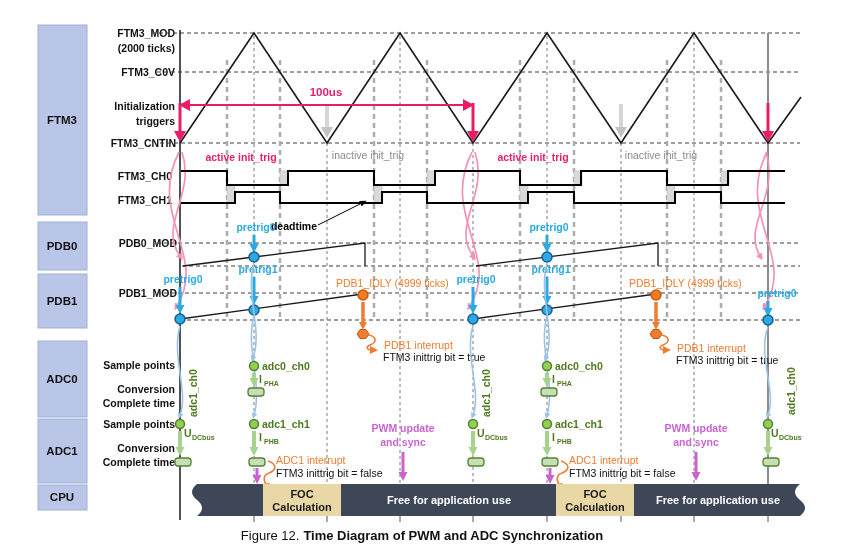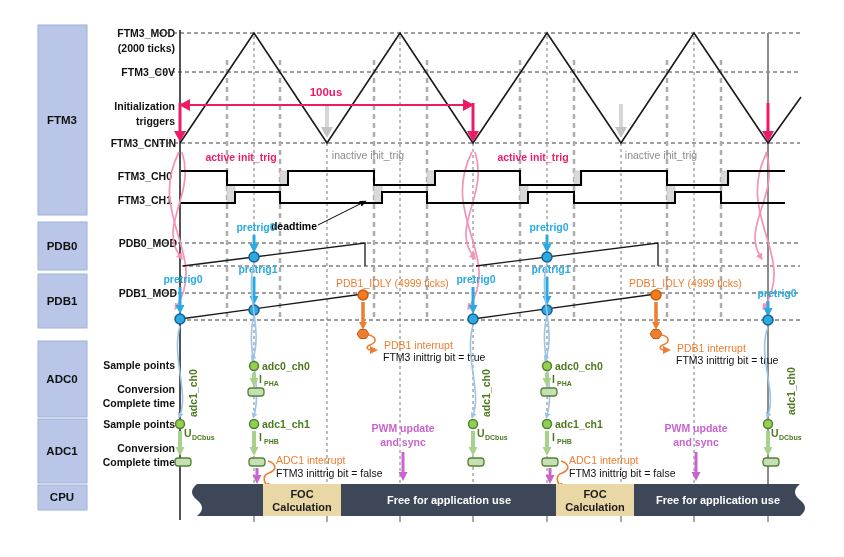--- a/index.html
+++ b/index.html
@@ -305,13 +305,16 @@
         <line x1="327" y1="516" x2="327" y2="522"></line>
     <line x1="400" y1="516" x2="400" y2="522"></line>
         <line x1="473" y1="516" x2="473" y2="522"></line>
     <line x1="547" y1="516" x2="547" y2="522"></line>
         <line x1="621" y1="516" x2="621" y2="522"></line>
     <line x1="694" y1="516" x2="694" y2="522"></line>
         <line x1="768" y1="516" x2="768" y2="522"></line>
   </g>
 </svg>
 
+<div class="caption">
+  <span>Figure 12.</span><b>Time Diagram of PWM and ADC Synchronization</b>
 </div>
+</div>
 
 </body></html>

